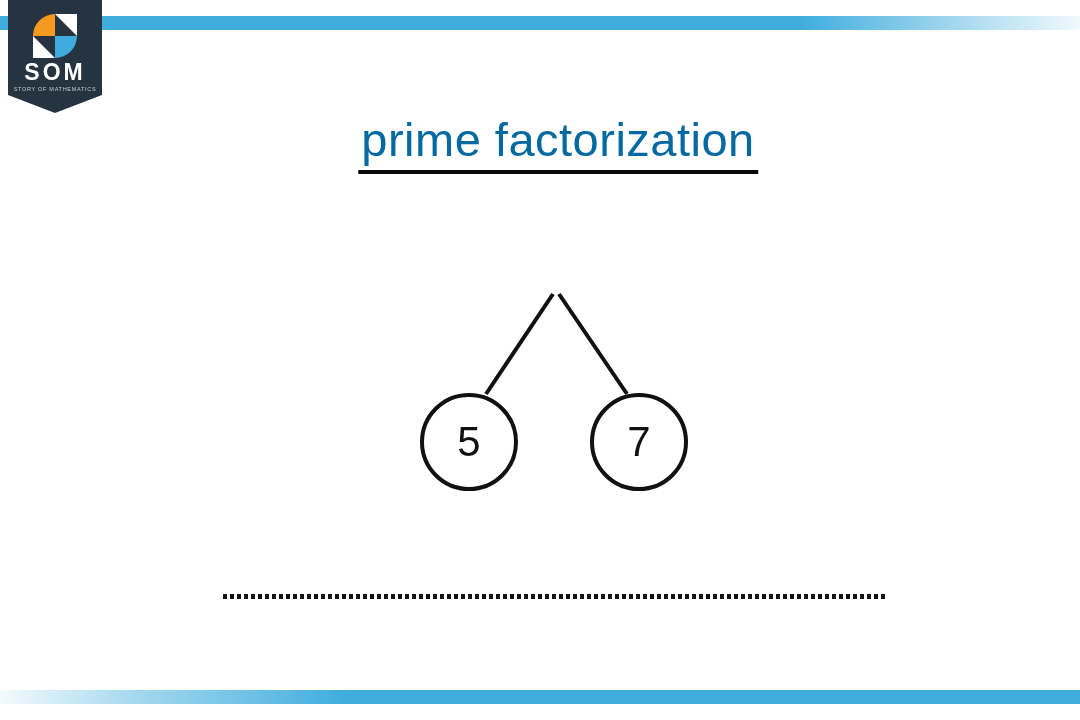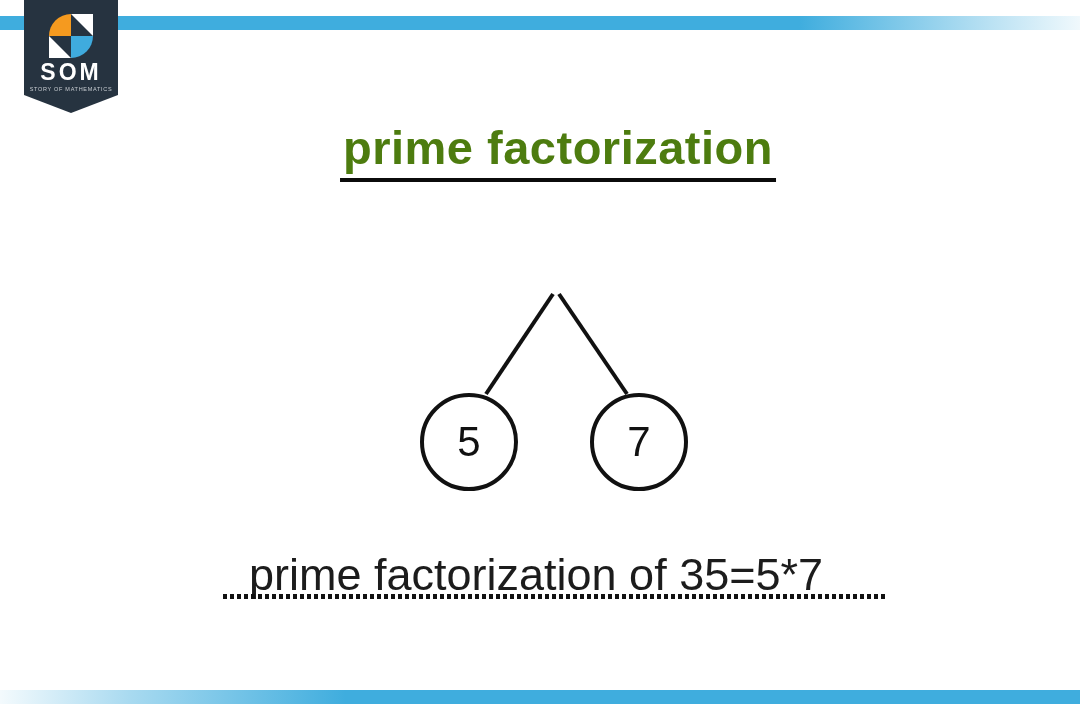--- a/index.html
+++ b/index.html
@@ -17,21 +17,21 @@
     top:16px;
     background:linear-gradient(90deg,#3FADDE 0%,#3FADDE 74%,rgba(63,173,222,0.35) 92%,rgba(63,173,222,0.08) 100%);
   }
   .stripe-bottom{
     top:690px;
     background:linear-gradient(90deg,rgba(63,173,222,0.06) 0%,rgba(63,173,222,0.45) 12%,#3FADDE 32%,#3FADDE 100%);
   }
 
   
   .badge{
-    position:absolute;left:24px;top:0;
+    position:absolute;left:8px;top:0;
     width:94px;height:113px;
     background:#263340;
     clip-path:polygon(0 0,100% 0,100% 84%,50% 100%,0 84%);
     z-index:3;
     text-align:center;
   }
   .pinwheel{
     position:relative;
     width:44px;height:44px;
     margin:14px auto 0 auto;
@@ -54,27 +54,27 @@
     color:#c9ced3;
     font-size:5.5px;
     letter-spacing:0.7px;
     line-height:1;
     white-space:nowrap;
   }
 
   
   .title{
     position:absolute;
-    top:120px;
+    top:112px;
     left:calc(50% + 18px);
     transform:translateX(-50%);
     margin:0;
     font-size:47px;
-    font-weight:700;
-    color:#4d7c0f;
+    font-weight:400;
+    color:#0369a1;
     letter-spacing:0.5px;
     border-bottom:4px solid #0b0b0b;
     padding:0 3px 3px 3px;
     white-space:nowrap;
   }
 
   
   .edges{position:absolute;left:0;top:0;width:1080px;height:720px;z-index:1;}
   .node{
     position:absolute;
@@ -131,16 +131,15 @@
   <h1 class="title">prime factorization</h1>
 
   <svg class="edges" viewBox="0 0 1080 720">
     <line x1="553" y1="294" x2="486" y2="394" stroke="#111111" stroke-width="4"></line>
     <line x1="559" y1="294" x2="627" y2="394" stroke="#111111" stroke-width="4"></line>
   </svg>
 
   <div class="node node-left">5</div>
   <div class="node node-right">7</div>
 
-  <div class="caption">prime factorization of 35=5*7</div>
   <div class="dotted-line"></div>
 
 </div>
 
 </body></html>

